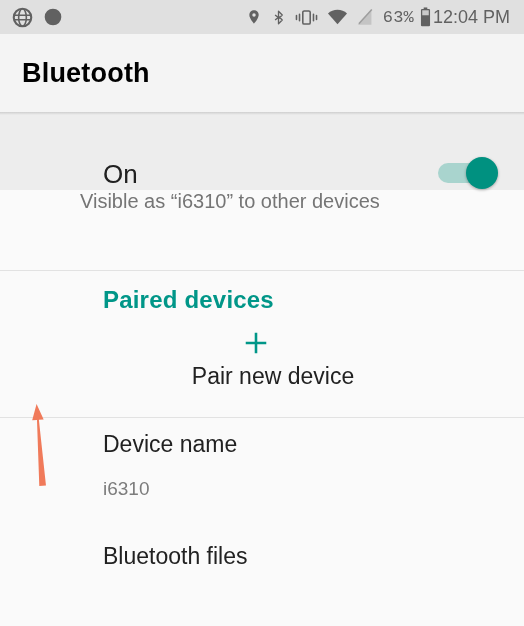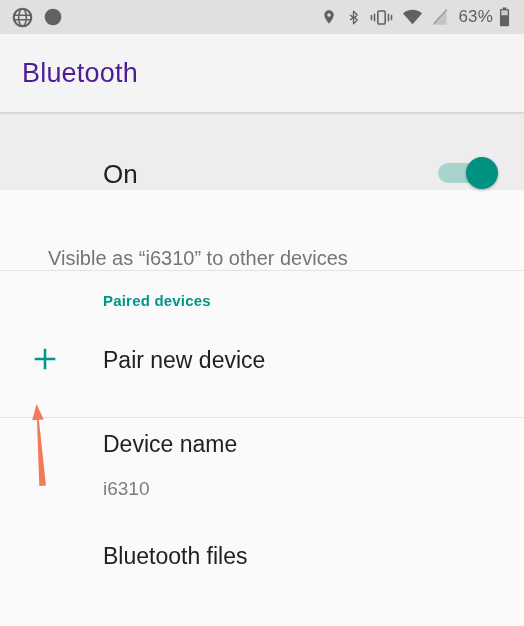--- a/index.html
+++ b/index.html
@@ -64,22 +64,22 @@
   }
   .appbar::after {
     content: "";
     position: absolute;
     left: 0; right: 0; bottom: -3px;
     height: 3px;
     background: linear-gradient(to bottom, rgba(0,0,0,0.13), rgba(0,0,0,0));
   }
   .appbar-title {
     font-size: 27px;
-    color: #4c1d95;
-    font-weight: 400;
+    color: #000000;
+    font-weight: 700;
     letter-spacing: 0.2px;
     text-align: center;
   }
 
   
   .switch-row {
     height: 78px;
     background: #ededed;
     display: flex;
     align-items: flex-end;
@@ -114,22 +114,22 @@
     height: 32px;
     border-radius: 50%;
     background: #009180;
     box-shadow: 0 1px 3px rgba(0,0,0,0.32);
   }
 
   
   .visible-row {
     height: 80px;
     display: flex;
-    align-items: flex-end;
-    padding-left: 48px;
+    align-items: flex-start;
+    padding-left: 80px;
     box-sizing: border-box;
     background: #fafafa;
   }
   .visible-text {
     font-size: 20px;
     color: #757575;
   }
 
   .divider {
     height: 1px;
@@ -137,21 +137,21 @@
   }
 
   .section-header {
     height: 58px;
     display: flex;
     align-items: center;
     padding-left: 103px;
     box-sizing: border-box;
   }
   .section-header-text {
-    font-size: 15px;
+    font-size: 24px;
     color: #009688;
     font-weight: bold;
     letter-spacing: 0.2px;
   }
 
   .row {
     display: flex;
     align-items: center;
     padding-left: 22px;
     box-sizing: border-box;
@@ -180,21 +180,21 @@
     color: #212121;
     line-height: 1.2;
   }
   .row-sub {
     font-size: 19px;
     color: #7c7c7c;
     margin-top: 19px;
     line-height: 1.2;
   }
 
-  .row-pair { height: 64px; }
+  .row-pair { height: 64px; flex-direction: column; }
   .row-devicename { height: 92px; padding-top: 4px; }
   .row-received { height: 66px; }
 
   .spacer-22 { height: 24px; }
 
   
   .arrow-annotation {
     position: absolute;
     left: 12px;
     top: 398px;
@@ -249,30 +249,31 @@
       </svg>
     </span>
     <span class="sb-icon">
       <svg width="17" height="18" viewBox="0 0 20 20">
         <path d="M17 1 L17 19 L1 19 Z" fill="#c4c4c4"></path>
         <path d="M2.2 18 L17.4 1.2" stroke="#9e9e9e" stroke-width="1.8"></path>
       </svg>
     </span>
   </div>
 
-  <span class="sb-text" style="margin-left:9px;">63%</span>
+  <span class="sb-text" style="margin-left:9px;font-family:Liberation Mono, monospace;">63%</span>
 
   <span class="sb-icon" style="margin-left:6px;">
     <svg width="11" height="20" viewBox="0 0 12 22">
       <rect x="4" y="0.5" width="4" height="2" fill="#616161"></rect>
       <rect x="1" y="2.2" width="10" height="19" rx="1.2" fill="#616161"></rect>
       <rect x="2.4" y="3.6" width="7.2" height="5.5" fill="#c9c9c9"></rect>
     </svg>
   </span>
 
+  <span class="sb-time">12:04 PM</span>
 </div>
 
 <div class="appbar">
   <span class="appbar-title">Bluetooth</span>
 </div>
 
 <div class="switch-row">
   <span class="switch-label">On</span>
   <span class="switch">
     <span class="switch-track"></span>

